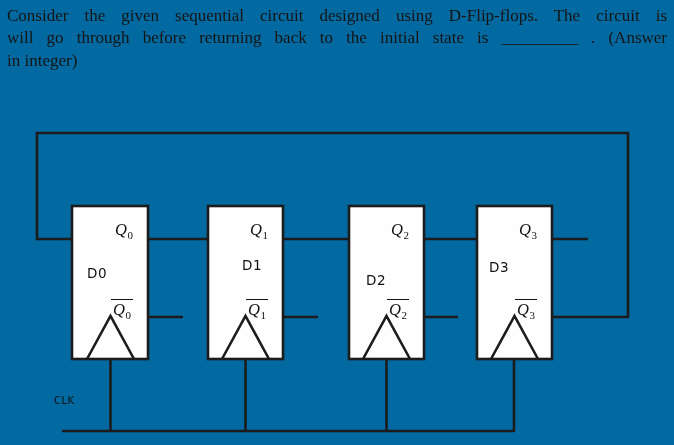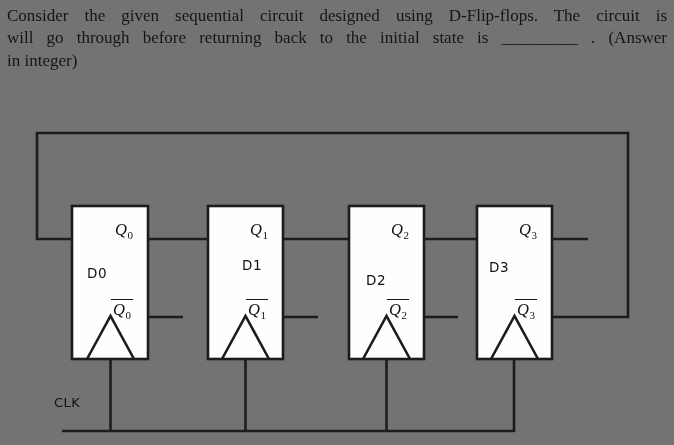--- a/index.html
+++ b/index.html
@@ -1,21 +1,21 @@
 <!DOCTYPE html>
 <html><head>
 <meta charset="utf-8">
 <style>
   * { box-sizing: border-box; }
   html, body { margin: 0; padding: 0; background: #ffffff; }
   .page {
     position: relative;
     width: 674px;
     height: 445px;
-    background: #737373;
+    background: #0369a1;
     font-family: "Liberation Sans", sans-serif;
     overflow: hidden;
   }
   
   .question {
     position: absolute;
     left: 7px;
     top: 5px;
     width: 660px;
     font-family: "Liberation Serif", serif;
@@ -50,21 +50,21 @@
     font-size: 13.5px;
     font-weight: 500;
     color: #111111;
     letter-spacing: 0.5px;
   }
   .clk-label {
     position: absolute;
     left: 54px;
     top: 395px;
     font-family: "DejaVu Sans", sans-serif;
-    font-size: 13px;
+    font-size: 10px;
     font-weight: 500;
     color: #111111;
     letter-spacing: 0.5px;
   }
   .q-out {
     position: absolute;
     width: 44px;
     text-align: center;
     font-family: "Liberation Serif", serif;
     font-size: 16.5px;

